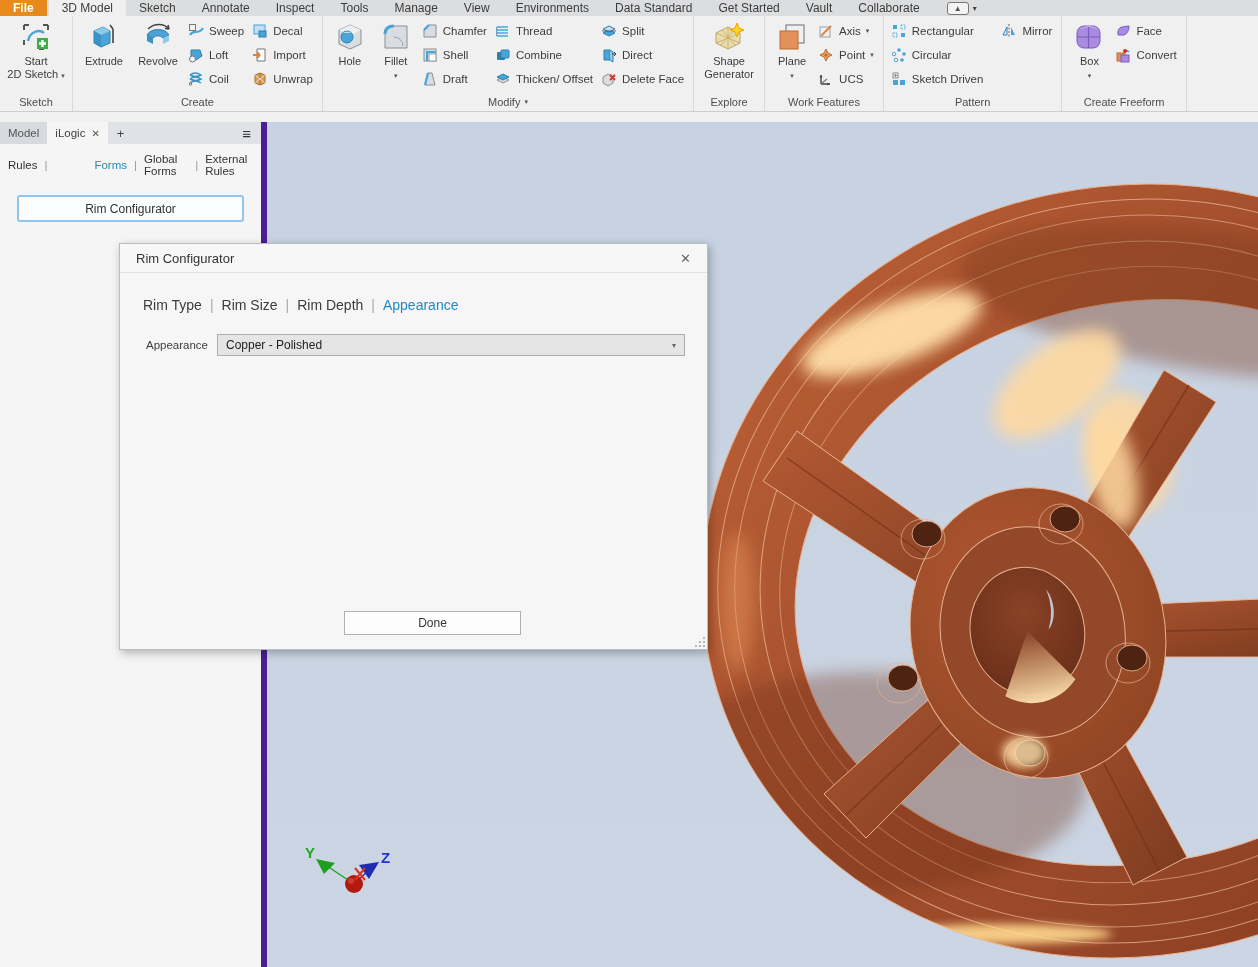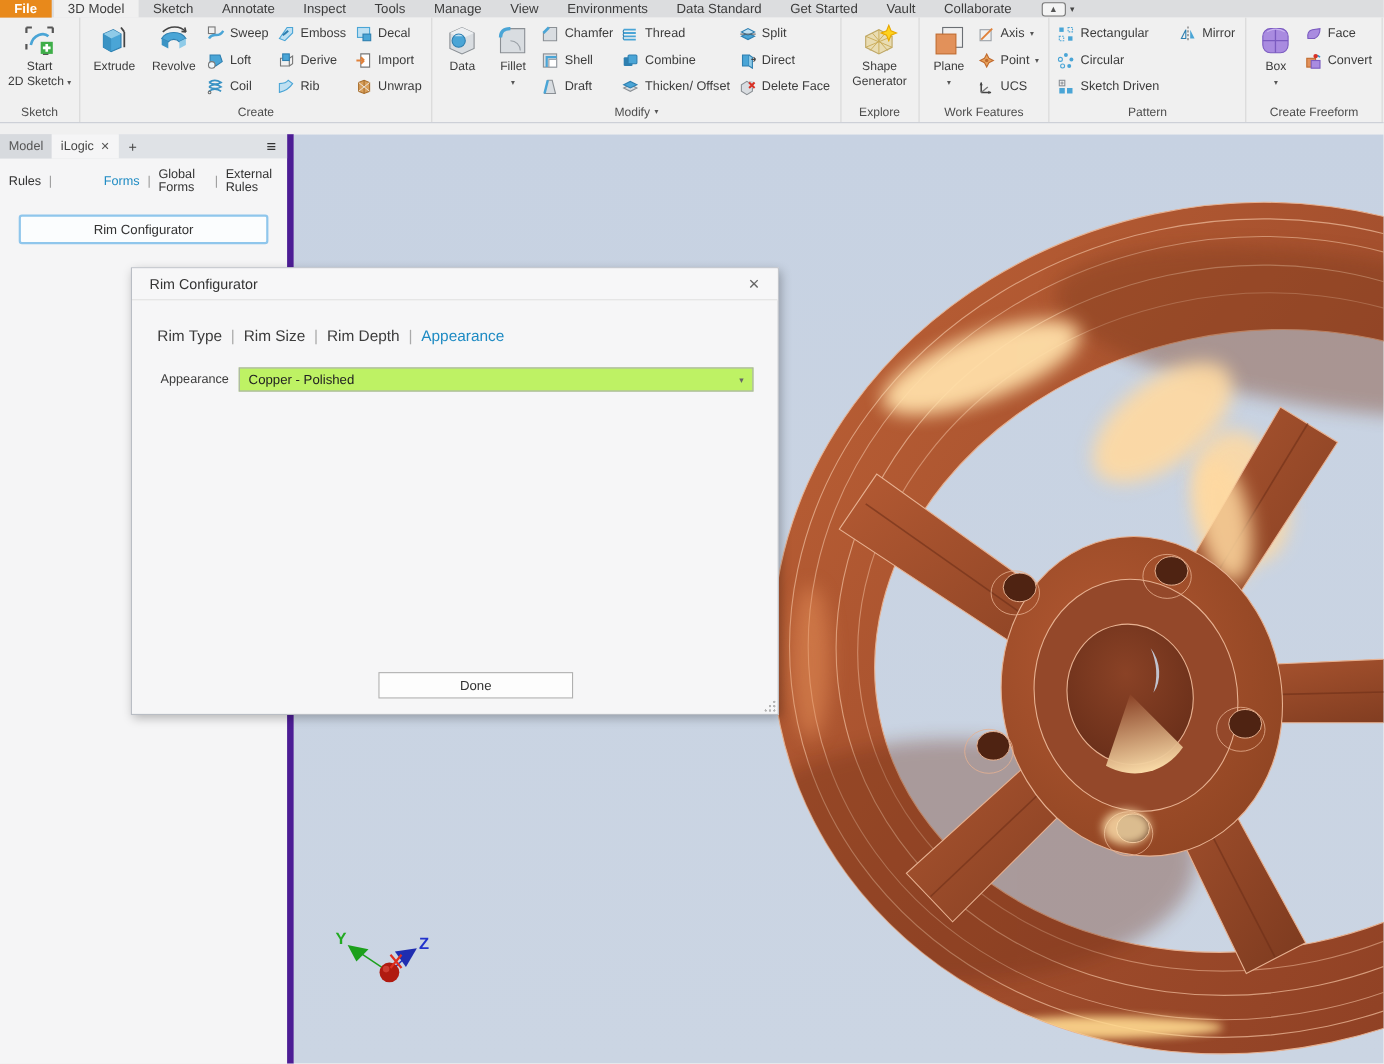--- a/index.html
+++ b/index.html
@@ -48,21 +48,21 @@
 
   
   .dialog { position:absolute; left:119px; top:243px; width:589px; height:407px; background:#f6f6f7; border:1px solid #b9bdc4; box-shadow:2px 3px 9px rgba(0,0,0,.28); }
   .dtitle { height:29px; display:flex; align-items:center; padding:0 16px; font-size:13px; color:#333; background:#f7f7f8; border-bottom:1px solid #e2e2e2; }
   .dclose { margin-left:auto; color:#666; font-size:13px; cursor:default; }
   .dtabs { display:flex; align-items:center; gap:8px; padding:24px 0 0 23px; font-size:14px; color:#3c3c3c; }
   .dtabs .sep { color:#aaa; }
   .dtab.active { color:#1E8BC3; }
   .dfield { display:flex; align-items:center; margin:21px 0 0 26px; font-size:11.5px; color:#3c3c3c; }
   .dfield .flabel { width:71px; }
-  .dropdown { width:468px; height:22px; background:#bef264; border:1px solid #abadb3; display:flex; align-items:center; padding:0 8px; font-size:12px; color:#222; }
+  .dropdown { width:468px; height:22px; background:#e5e5e5; border:1px solid #abadb3; display:flex; align-items:center; padding:0 8px; font-size:12px; color:#222; }
   .dropdown .dcaret { margin-left:auto; font-size:8px; color:#666; }
   .donebtn { position:absolute; left:207px; top:367px; width:177px; height:24px; background:#fdfdfd; border:1px solid #b0b0b0; font-size:12px; color:#333; display:flex; align-items:center; justify-content:center; cursor:default;margin-left:17px; }
   .grip { position:absolute; right:2px; bottom:2px; width:10px; height:10px; background:
     radial-gradient(circle at 9px 1px,#b5b5b5 1px,transparent 1.3px),
     radial-gradient(circle at 9px 5px,#b5b5b5 1px,transparent 1.3px),
     radial-gradient(circle at 5px 5px,#b5b5b5 1px,transparent 1.3px),
     radial-gradient(circle at 9px 9px,#b5b5b5 1px,transparent 1.3px),
     radial-gradient(circle at 5px 9px,#b5b5b5 1px,transparent 1.3px),
     radial-gradient(circle at 1px 9px,#b5b5b5 1px,transparent 1.3px); }
 </style>
@@ -149,43 +149,20 @@
             <svg width="16" height="16" viewBox="0 0 16 16">
                 <path d="M2 4 q5 -4 11 0 q-5 3 -11 0 M2 8 q5 -4 11 0 q-5 3 -11 0 M2 12 q5 -4 11 0" stroke="#3A93C4" stroke-width="1.5" fill="none"></path>
                 <circle cx="2.5" cy="13" r="1.2" fill="none" stroke="#777"></circle>
               </svg>
             <span>Coil</span>
             </div>
         </div>
         <div class="scol">
           <div class="sitem">
             <svg width="16" height="16" viewBox="0 0 16 16">
-                <path d="M2 12 L9 2 h5 v5 L7 14 Z" fill="#BFE0F2" stroke="#4AA5D6"></path>
-                <path d="M5 9 q3 -2 5 -4" stroke="#2E7FB0" stroke-width="1.8" fill="none"></path>
-              </svg>
-            <span>Emboss</span>
-            </div>
-          <div class="sitem">
-            <svg width="16" height="16" viewBox="0 0 16 16">
-                <path d="M3 6 h8 v7 H3 Z" fill="none" stroke="#777"></path>
-                <path d="M11 6 l3 -2 v7 l-3 2" fill="none" stroke="#777"></path>
-                <rect x="5" y="2" width="6" height="6" fill="#4AA5D6" stroke="#2E7FB0"></rect>
-              </svg>
-            <span>Derive</span>
-            </div>
-          <div class="sitem">
-            <svg width="16" height="16" viewBox="0 0 16 16">
-                <path d="M2 13 L2 5 q6 0 8 -3 l4 3 q-4 6 -12 8 Z" fill="#BFE0F2" stroke="#4AA5D6"></path>
-              </svg>
-            <span>Rib</span>
-            </div>
-        </div>
-        <div class="scol">
-          <div class="sitem">
-            <svg width="16" height="16" viewBox="0 0 16 16">
                 <rect x="2" y="2" width="11" height="9" fill="#BFE0F2" stroke="#4AA5D6"></rect>
                 <rect x="7" y="8" width="7" height="6" fill="#4AA5D6" stroke="#2E7FB0"></rect>
               </svg>
             <span>Decal</span>
             </div>
           <div class="sitem">
             <svg width="16" height="16" viewBox="0 0 16 16">
                 <path d="M5 2 h8 v12 H5 Z" fill="#fff" stroke="#777"></path>
                 <path d="M1 8 h7 M8 8 l-3 -3 M8 8 l-3 3" stroke="#E0813A" stroke-width="1.8" fill="none"></path>
               </svg>
@@ -206,21 +183,21 @@
 
     <div class="rgroup">
       <div class="gcontent">
         <div class="bigbtn" style="width:42px">
           <svg width="32" height="32" viewBox="0 0 32 32">
             <polygon points="5,9 16,4 27,9 27,23 16,28 5,23" fill="#D9DDE1" stroke="#8a8f94"></polygon>
             <polygon points="5,9 16,4 27,9 16,14" fill="#EDEFF1"></polygon>
             <ellipse cx="13" cy="16" rx="6" ry="6" fill="#4AA5D6" stroke="#2E7FB0"></ellipse>
             <path d="M9 12 a6 6 0 0 1 8 0 Z" fill="#BFE0F2"></path>
           </svg>
-          <span>Data</span>
+          <span>Hole</span>
         </div>
         <div class="bigbtn" style="width:46px">
           <svg width="32" height="32" viewBox="0 0 32 32">
             <path d="M5 27 V13 Q5 5 14 5 H27 V27 Z" fill="#D9DDE1" stroke="#8a8f94"></path>
             <path d="M5 13 Q5 5 14 5" stroke="#4AA5D6" stroke-width="3" fill="none"></path>
             <path d="M14 16 a9 9 0 0 1 9 9" stroke="#9aa0a6" fill="none"></path>
           </svg>
           <span><span>Fillet</span><br><span class="caret">▾</span></span>
         </div>
         <div class="scol">

